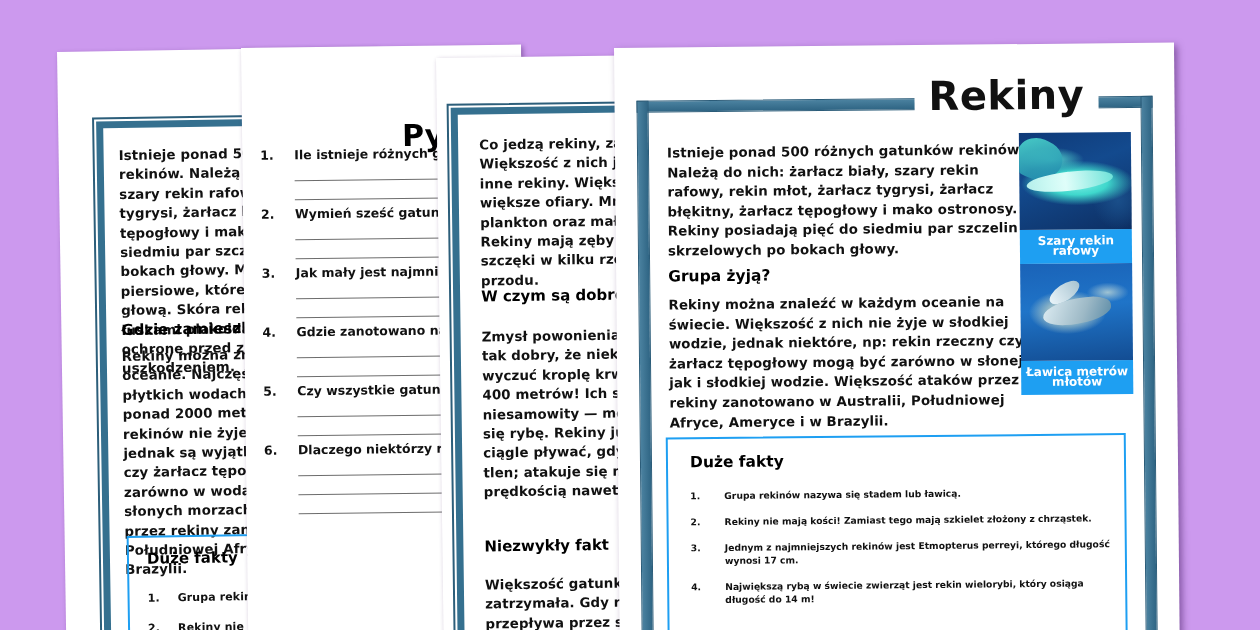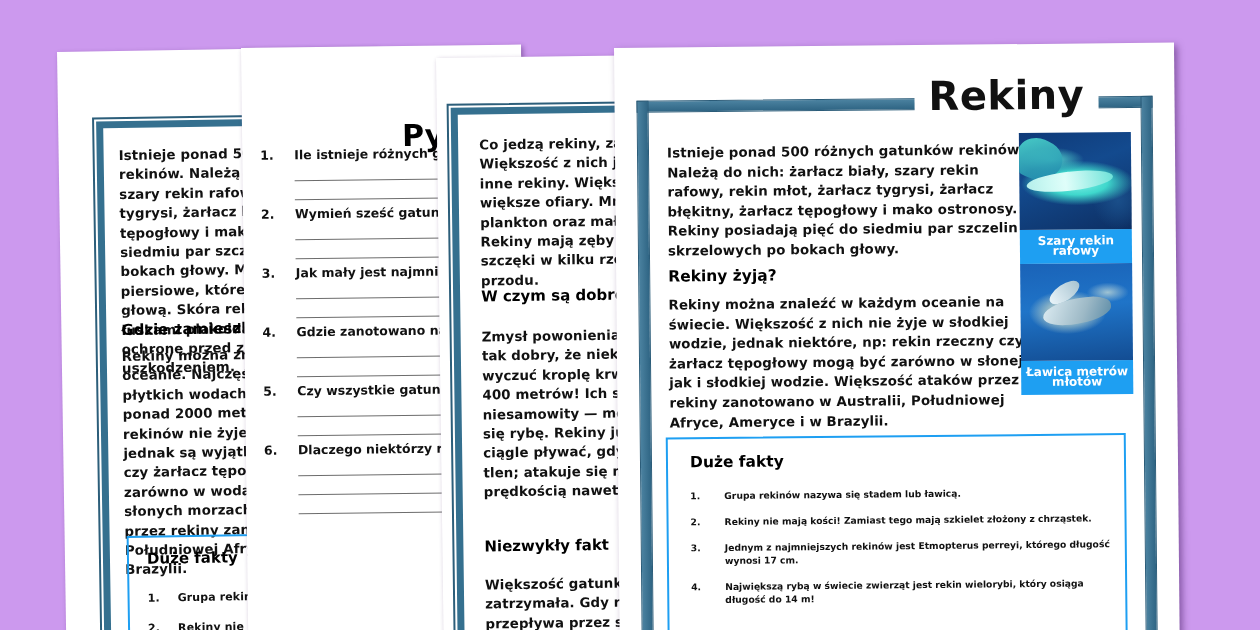--- a/index.html
+++ b/index.html
@@ -430,21 +430,21 @@
 
       <div class="frame4-top"></div>
       <div class="frame4-top-right"></div>
       <div class="frame4-left"></div>
       <div class="frame4-right"></div>
 
       <div class="title">Rekiny</div>
 
       <div class="body-text intro">Istnieje ponad 500 różnych gatunków rekinów. Należą do nich: żarłacz biały, szary rekin rafowy, rekin młot, żarłacz tygrysi, żarłacz błękitny, żarłacz tępogłowy i mako ostronosy. Rekiny posiadają pięć do siedmiu par szczelin skrzelowych po bokach głowy.</div>
 
-      <div class="heading h-where">Rekiny żyją?</div>
+      <div class="heading h-where">Grupa żyją?</div>
       <div class="body-text where-text">Rekiny można znaleźć w każdym oceanie na świecie. Większość z nich nie żyje w słodkiej wodzie, jednak niektóre, np: rekin rzeczny czy żarłacz tępogłowy mogą być zarówno w słonej, jak i słodkiej wodzie. Większość ataków przez rekiny zanotowano w Australii, Południowej Afryce, Ameryce i w Brazylii.</div>
 
       <div class="factbox4">
         <div class="heading fb4-title">Duże fakty</div>
         <div class="fb4-list">
           <div class="frow">
             <span class="fnum">1.</span>
             <span class="ftxt">Grupa rekinów nazywa się stadem lub ławicą.</span>
           </div>
           <div class="frow">

